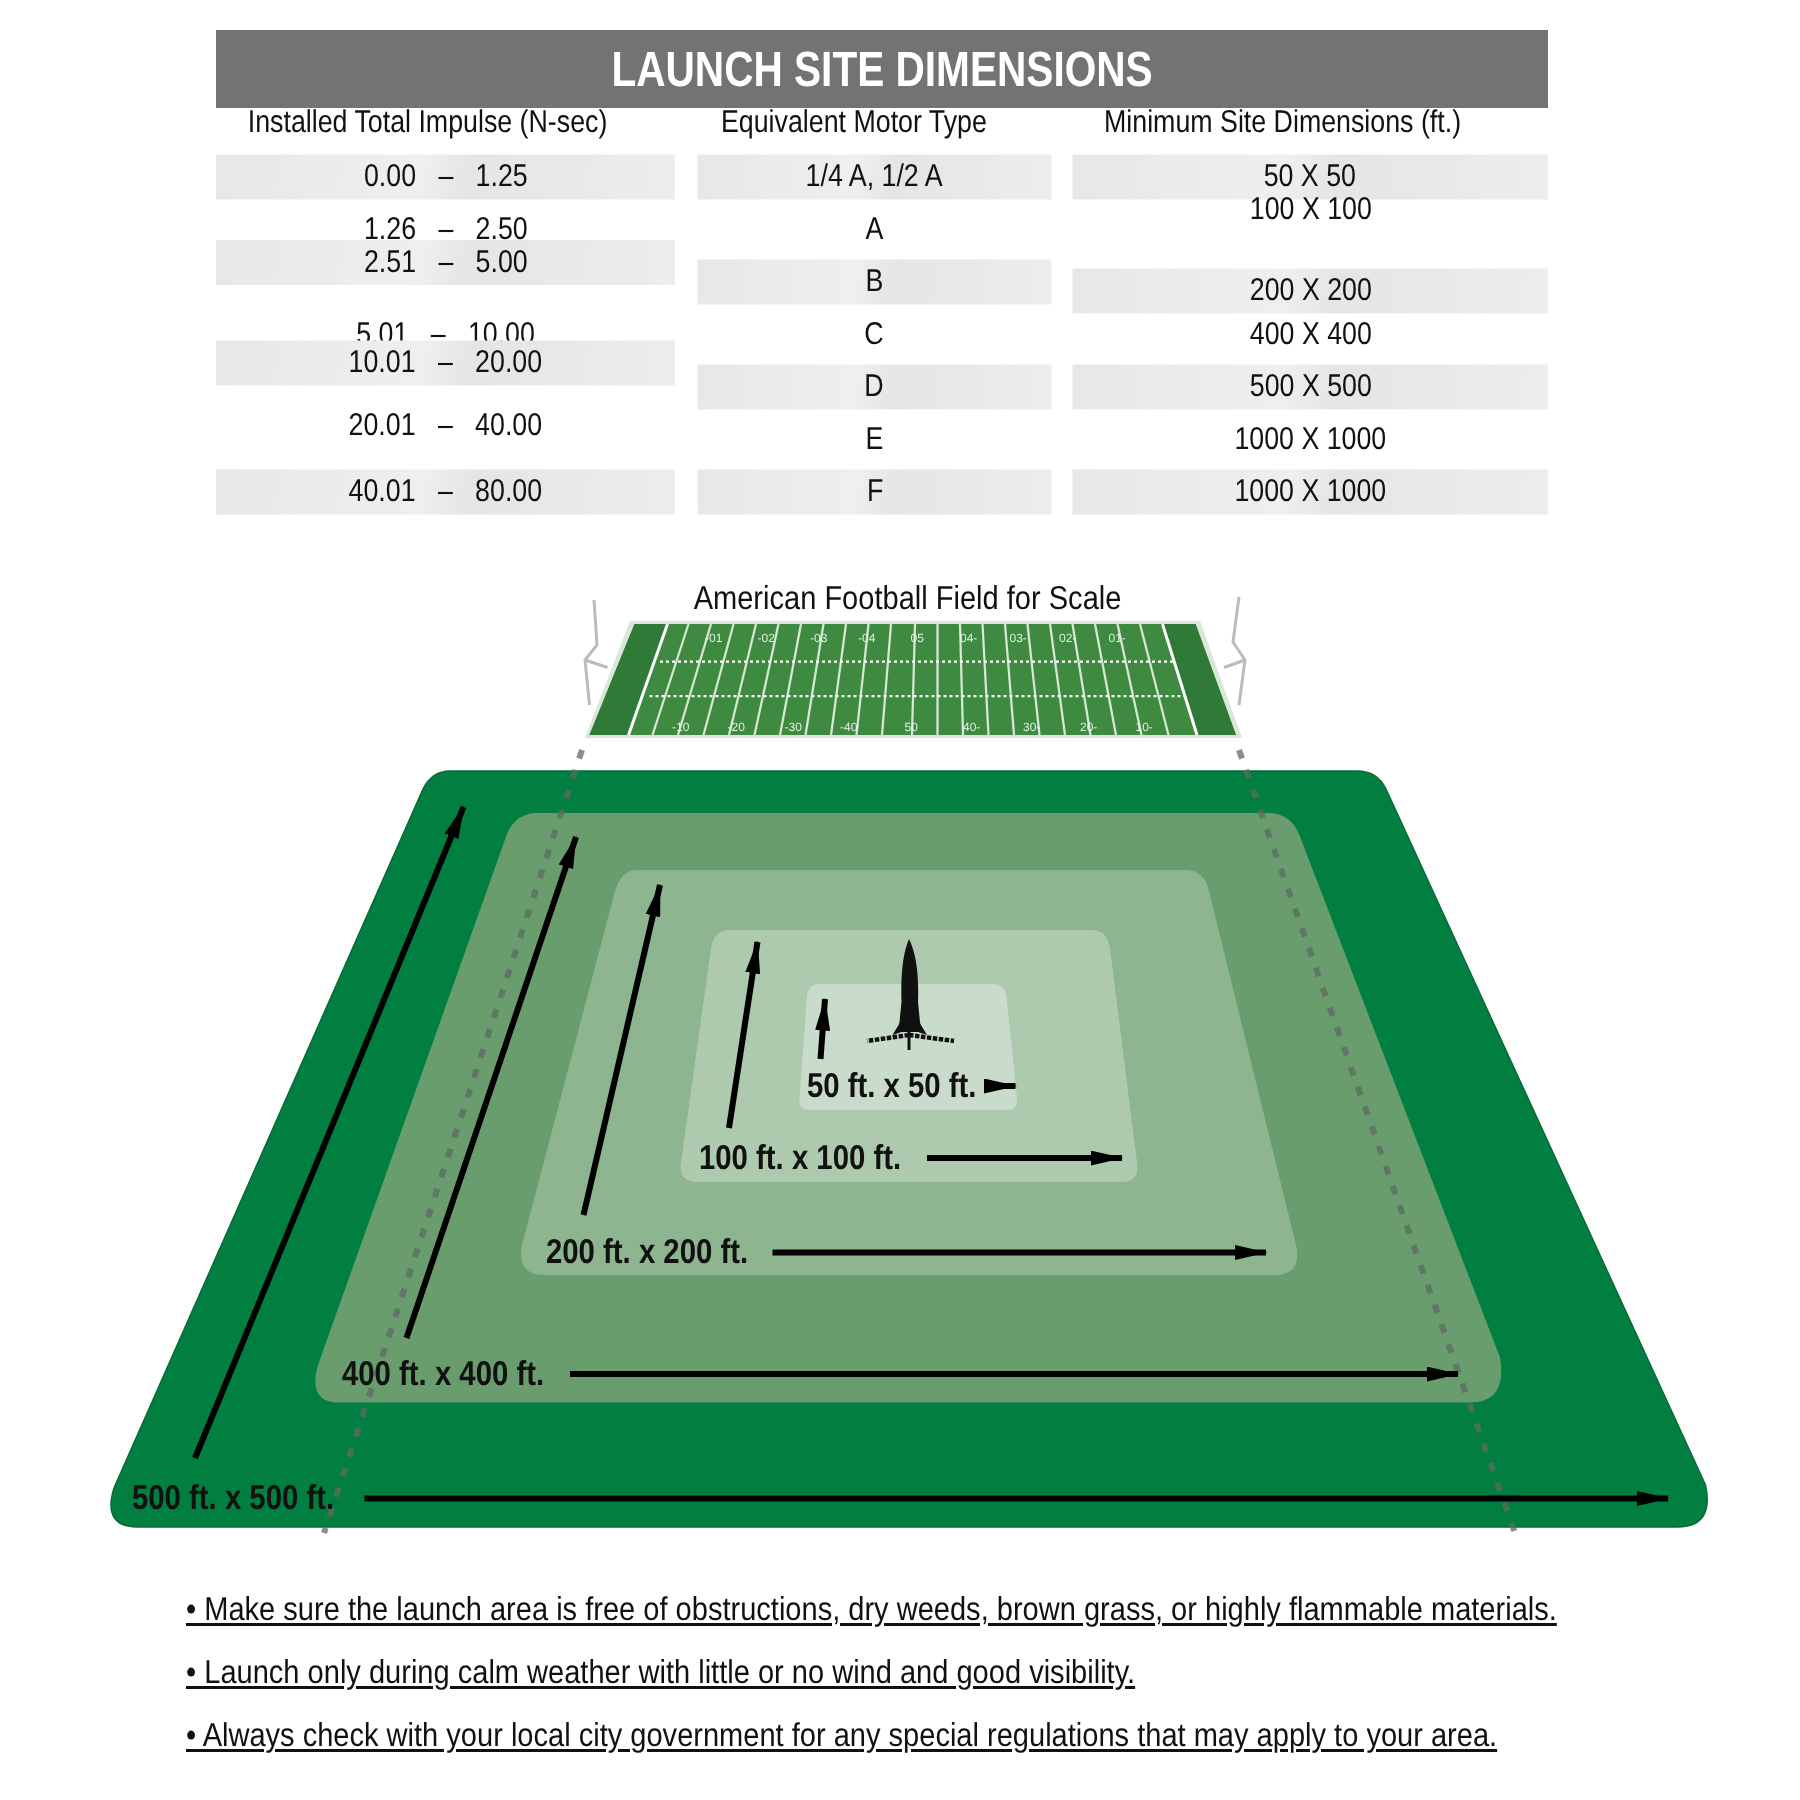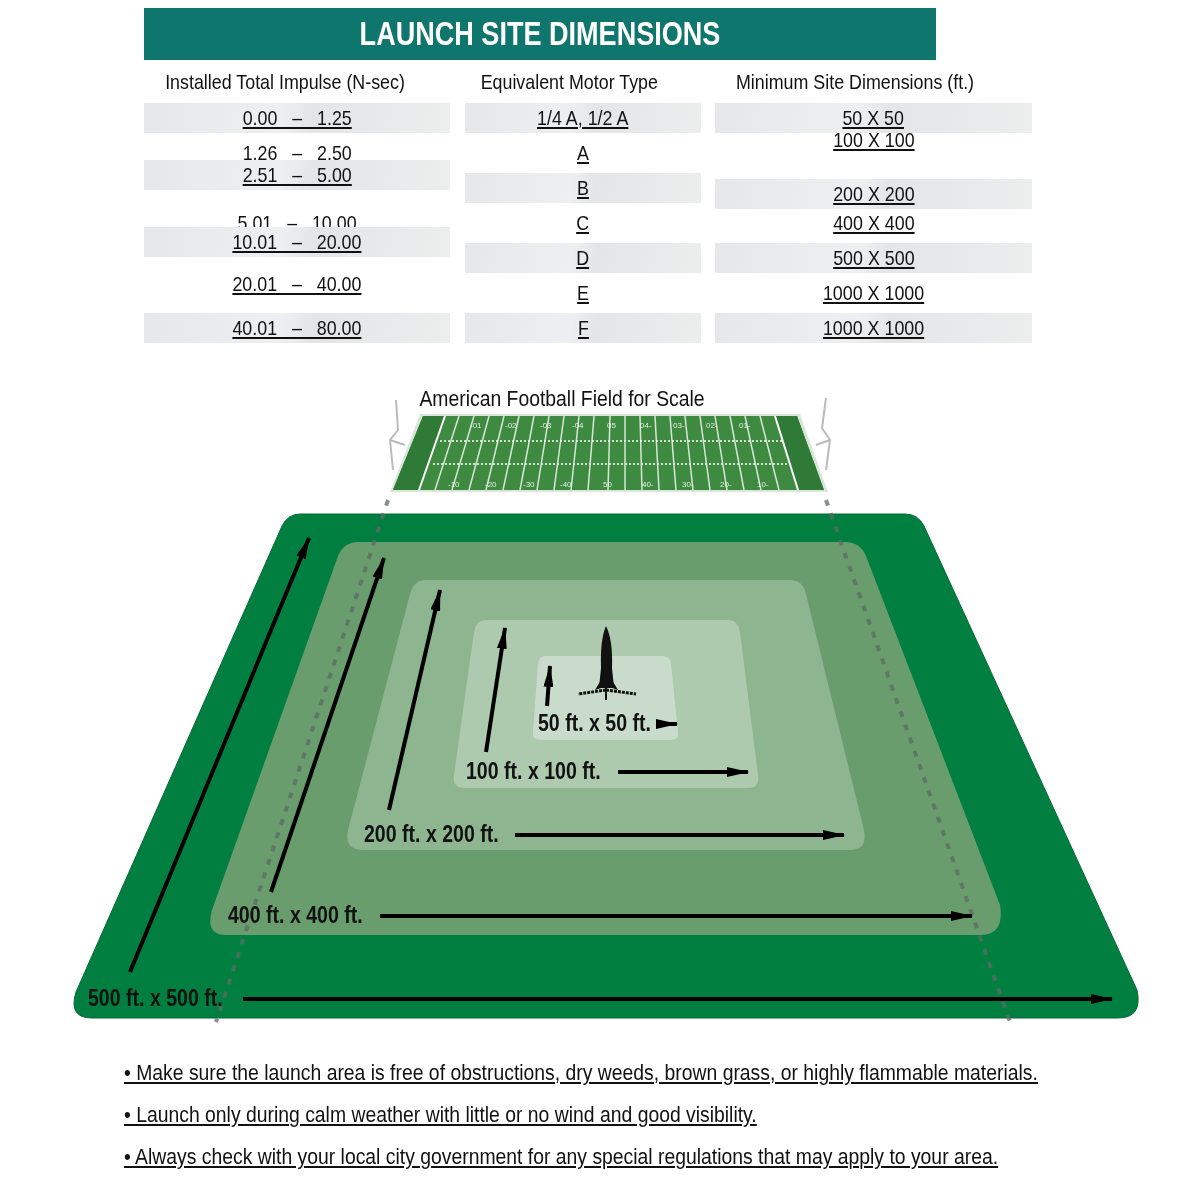--- a/index.html
+++ b/index.html
@@ -1,28 +1,28 @@
 <!DOCTYPE html>
 <html><head>
 <meta charset="utf-8">
 <style>
   html,body{margin:0;padding:0;background:#ffffff;}
   body{width:1200px;height:1200px;position:relative;overflow:hidden;font-family:"Liberation Sans",sans-serif;color:#111;}
-  .title-bar{position:absolute;left:144px;top:8px;width:792px;height:52px;background:#0f766e;display:flex;align-items:center;justify-content:center;}
+  .title-bar{position:absolute;left:144px;top:20px;width:888px;height:52px;background:#737373;display:flex;align-items:center;justify-content:center;}
   .title-bar span{color:#fff;font-family:"Liberation Sans",sans-serif;font-weight:bold;font-size:33px;letter-spacing:0px;transform:scaleX(0.82);display:inline-block;}
   .hdr{position:absolute;top:68px;height:28px;font-size:21px;display:flex;align-items:center;justify-content:flex-start;}
   .hdr span{display:inline-block;transform:scaleX(0.85);white-space:nowrap;}
-  .row{position:absolute;height:30px;font-size:21px;display:flex;align-items:center;justify-content:center;text-decoration:underline;}
+  .row{position:absolute;height:30px;font-size:21px;display:flex;align-items:center;justify-content:center;}
   .row.shade{background:linear-gradient(100deg,#e6e7e9 0%,#eeeff0 45%,#e4e5e7 55%,#eceded 100%);}
   .row span{display:inline-block;transform:scaleX(0.85);white-space:pre;}
   .c1{left:144px;width:306px;}
   .c2{left:465px;width:236px;}
   .c3{left:715px;width:317px;}
   .diagram{position:absolute;left:0;top:380px;width:1200px;height:660px;}
-  .field-caption{position:absolute;top:386px;left:400px;width:410px;font-size:22px;}
+  .field-caption{position:absolute;top:386px;left:400px;width:410px;text-align:center;font-size:22px;}
   .field-caption span{display:inline-block;transform:scaleX(0.88);}
   .lbl{position:absolute;font-weight:bold;font-size:23px;color:#111;white-space:nowrap;transform-origin:left center;transform:scaleX(0.85);}
   .notes{position:absolute;left:124px;top:1058px;width:1000px;text-decoration:underline;}
   .note{font-size:22px;height:42px;line-height:30px;white-space:nowrap;transform-origin:left center;transform:scaleX(0.88);}
 </style>
 </head>
 <body>
 
 <div class="title-bar">
   <span>LAUNCH SITE DIMENSIONS</span>

